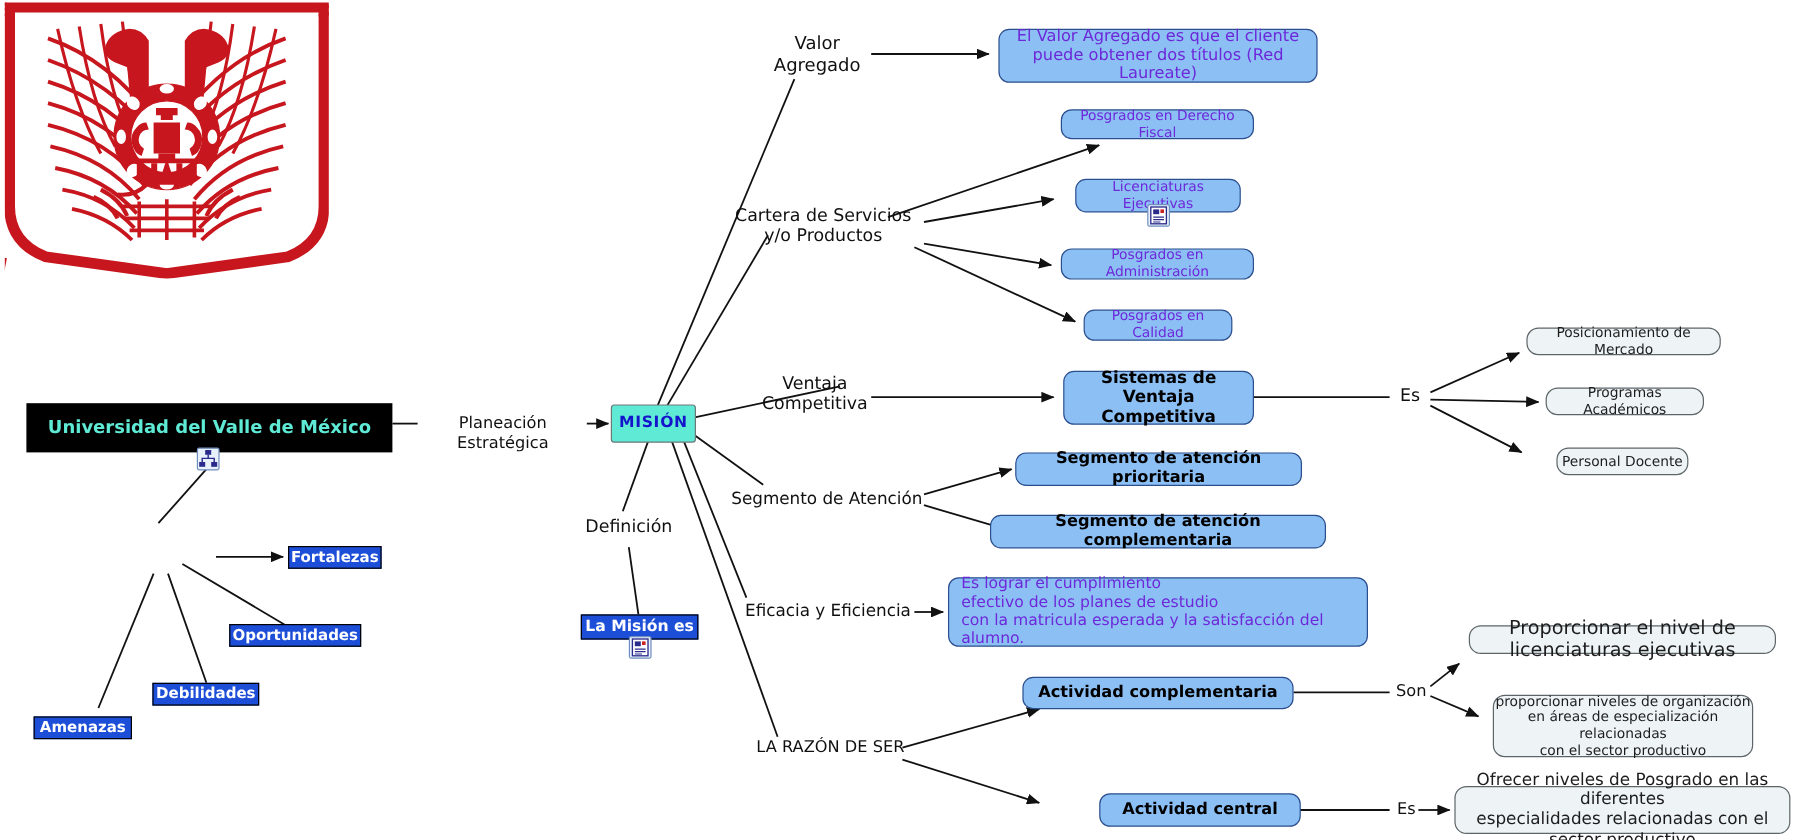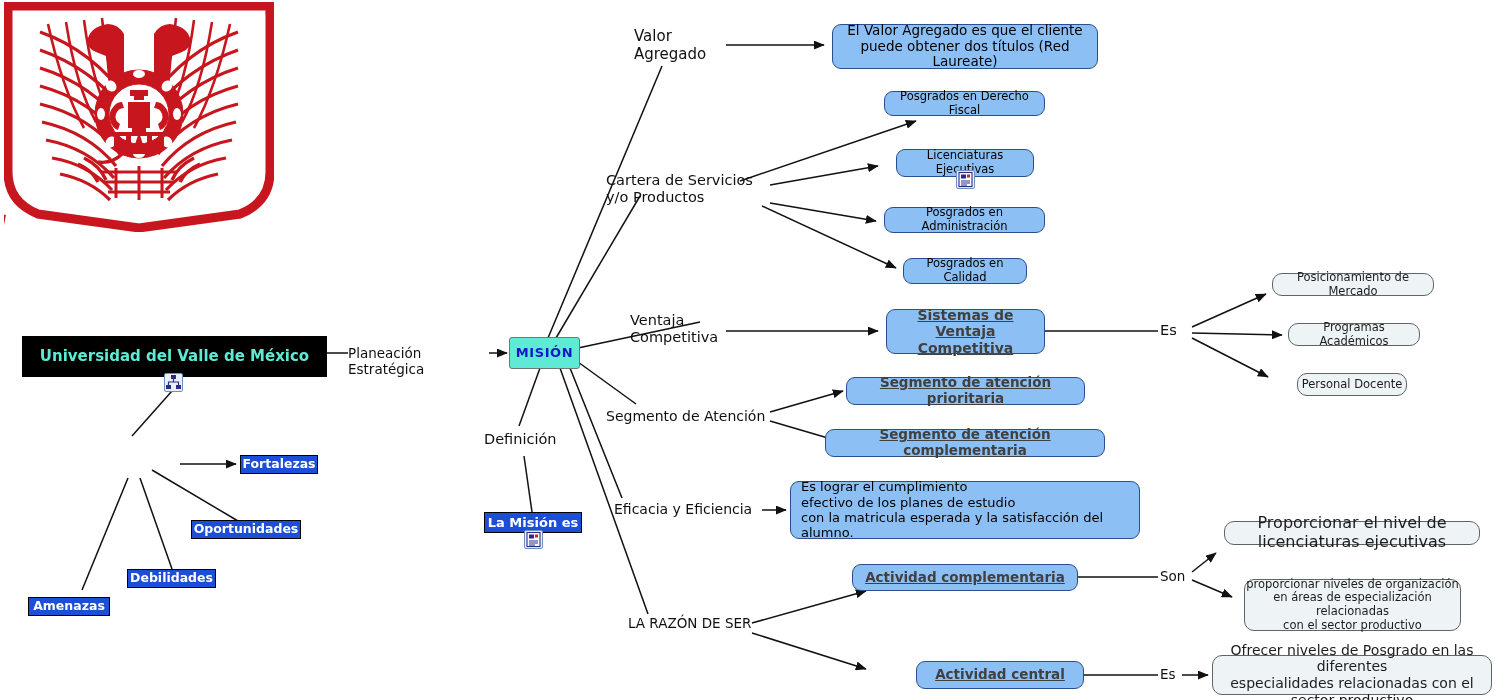--- a/index.html
+++ b/index.html
@@ -13,23 +13,23 @@
 
   
   .node{
     position:absolute;box-sizing:border-box;
     display:flex;align-items:center;justify-content:center;
     text-align:center;line-height:1.18;
   }
   
   .n-blue{
     background:#8cc0f5;border:1.3px solid #2b4f8e;border-radius:9px;
-    color:#000000;
-  }
-  .n-blue.bold{font-weight:bold;color:#404040;text-decoration:underline;}
+    color:#6d28d9;
+  }
+  .n-blue.bold{font-weight:bold;color:#000000;}
   
   .n-pale{
     background:#eef4f6;border:1.3px solid #5d6568;border-radius:10px;
     color:#1c1c1c;
   }
   
   .n-navy{
     background:#1d4ed8;border:1.4px solid #000000;
     color:#ffffff;font-weight:bold;
   }
@@ -37,21 +37,21 @@
   .n-black{
     background:#000000;color:#5eead4;font-weight:bold;
   }
   
   .n-mision{
     background:#5eead4;border:1.5px solid #6e7678;border-radius:3px;
     color:#1414cc;font-weight:bold;letter-spacing:.6px;align-items:center;
   }
   
   .lbl{
-    position:absolute;color:#101010;text-align:left;line-height:1.2;
+    position:absolute;color:#101010;text-align:center;line-height:1.2;
     white-space:pre-line;
   }
   .left-txt{justify-content:flex-start;text-align:left;}
 
   
   .icon{
     position:absolute;width:19px;height:19px;
     border:1px solid #6f8fbf;background:#e8f0fb;border-radius:2px;
     box-sizing:border-box;
   }

